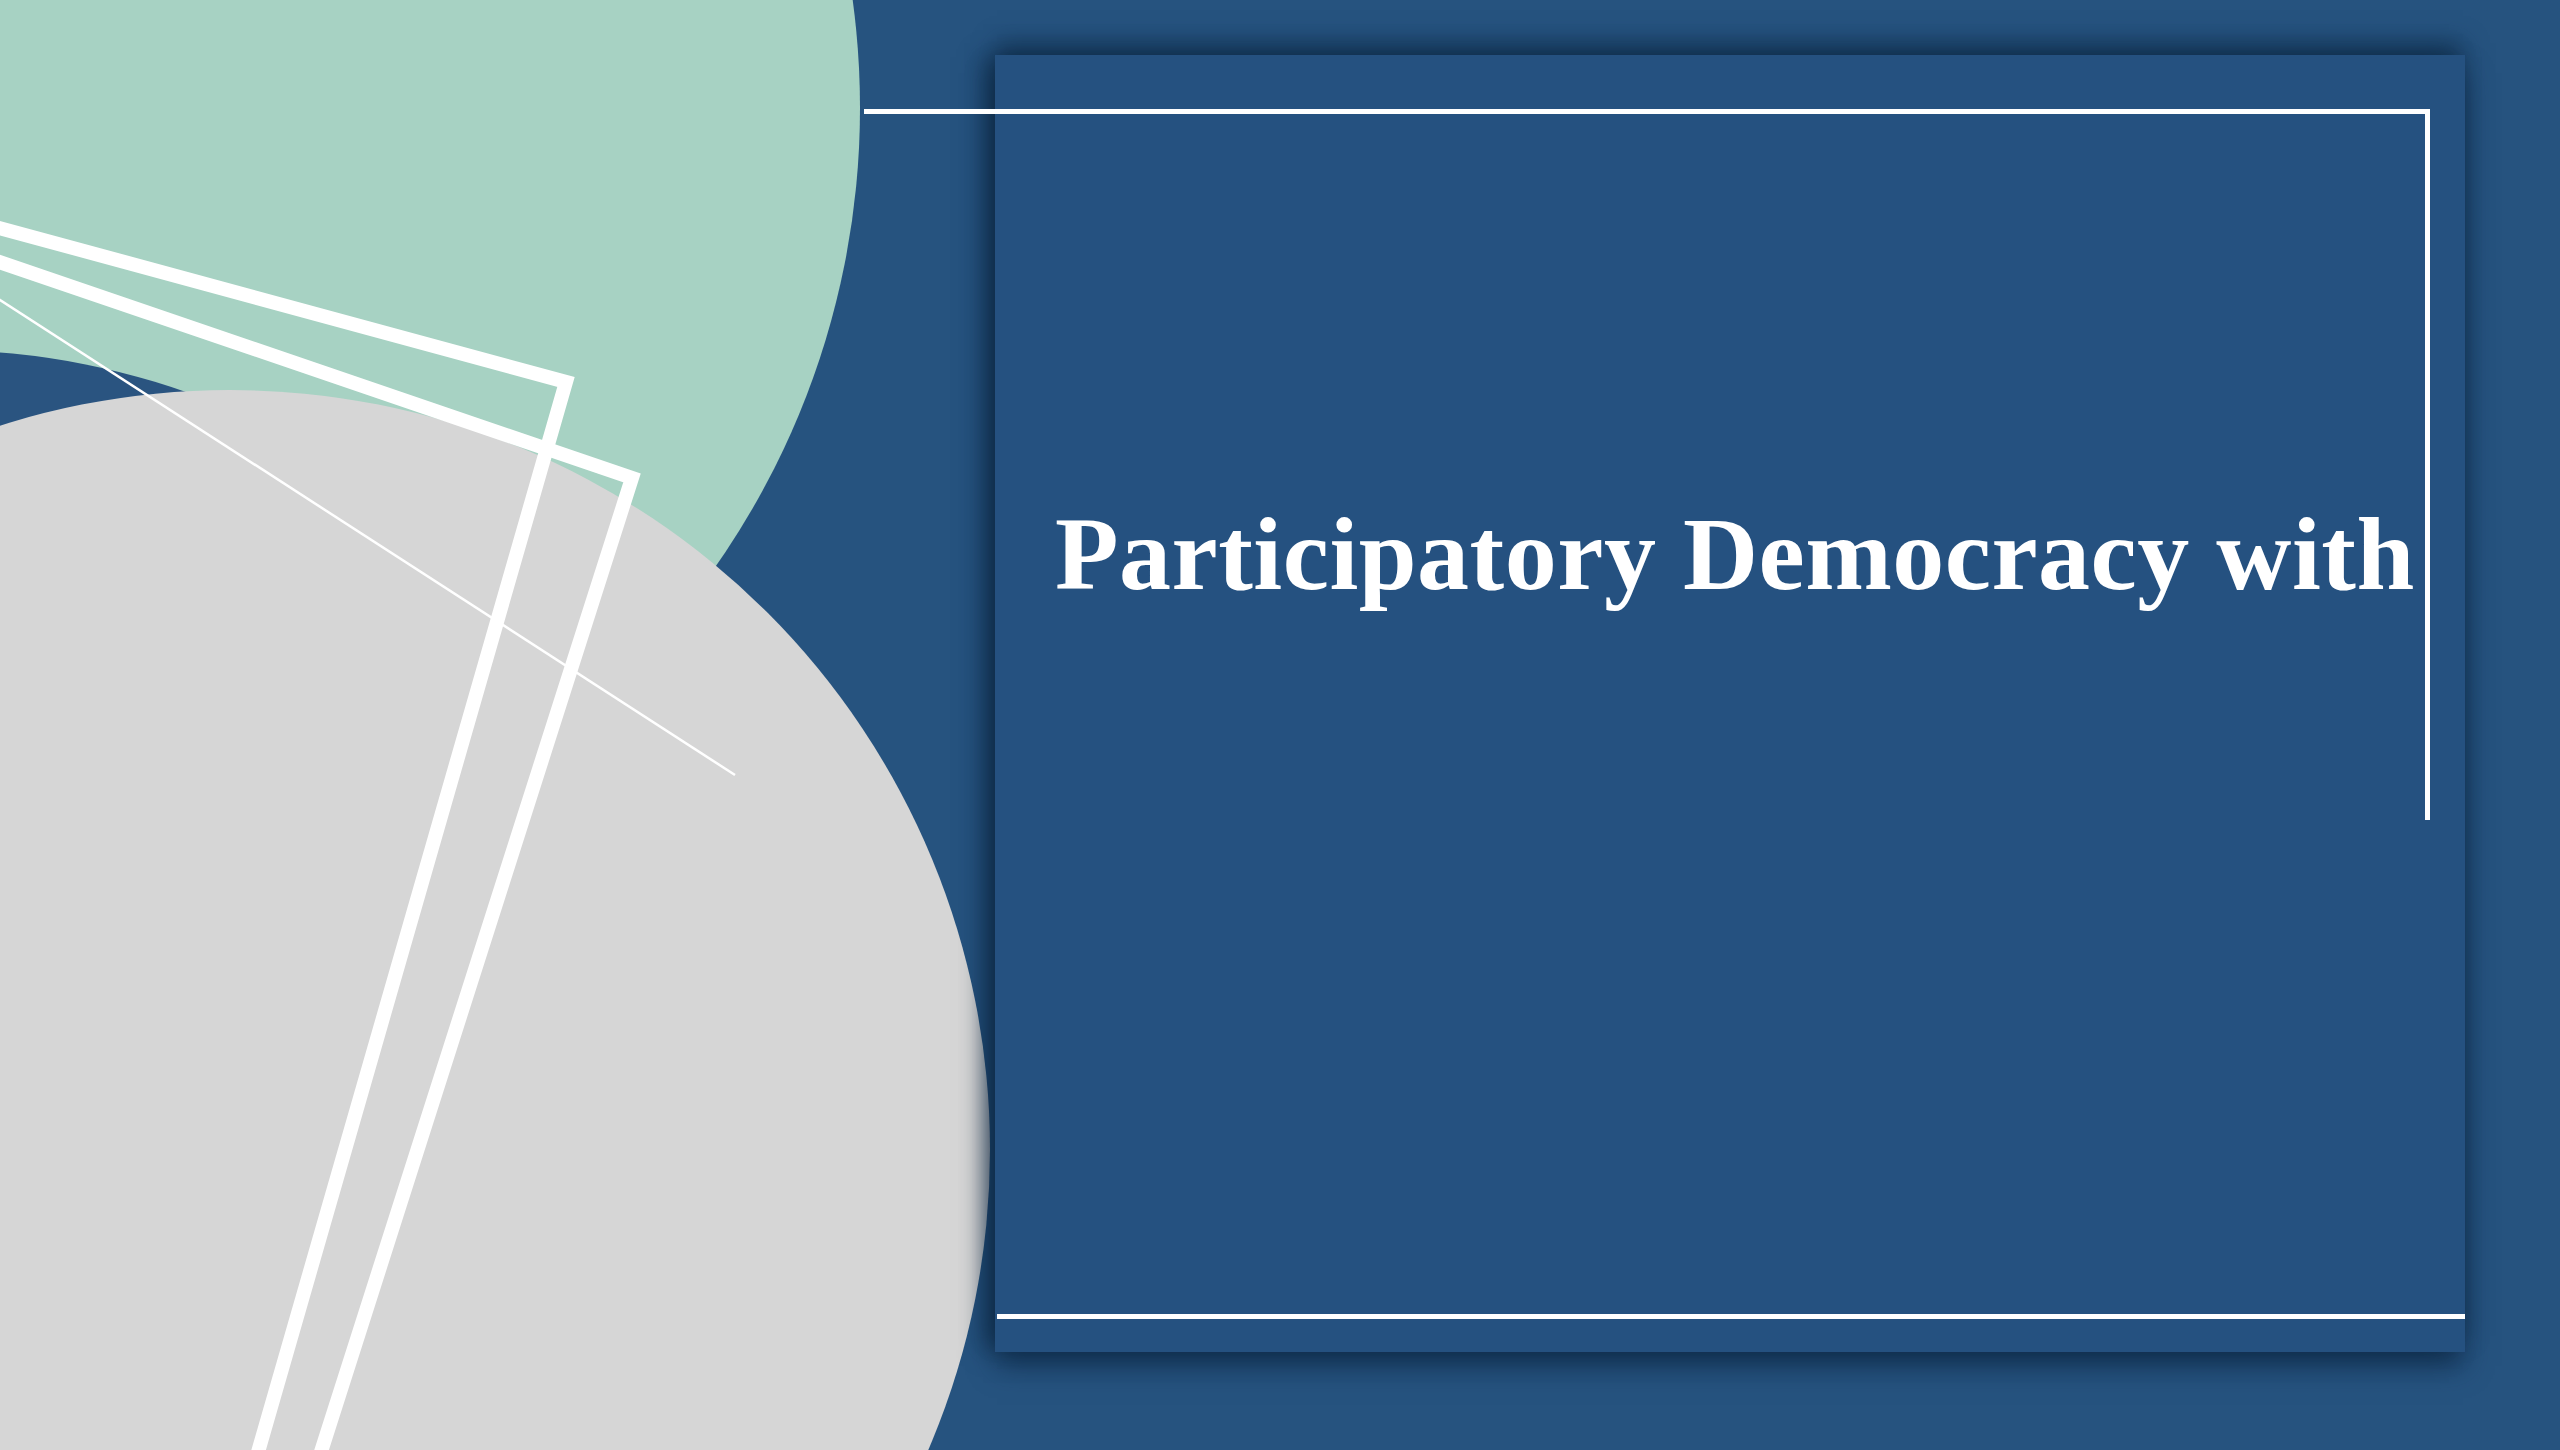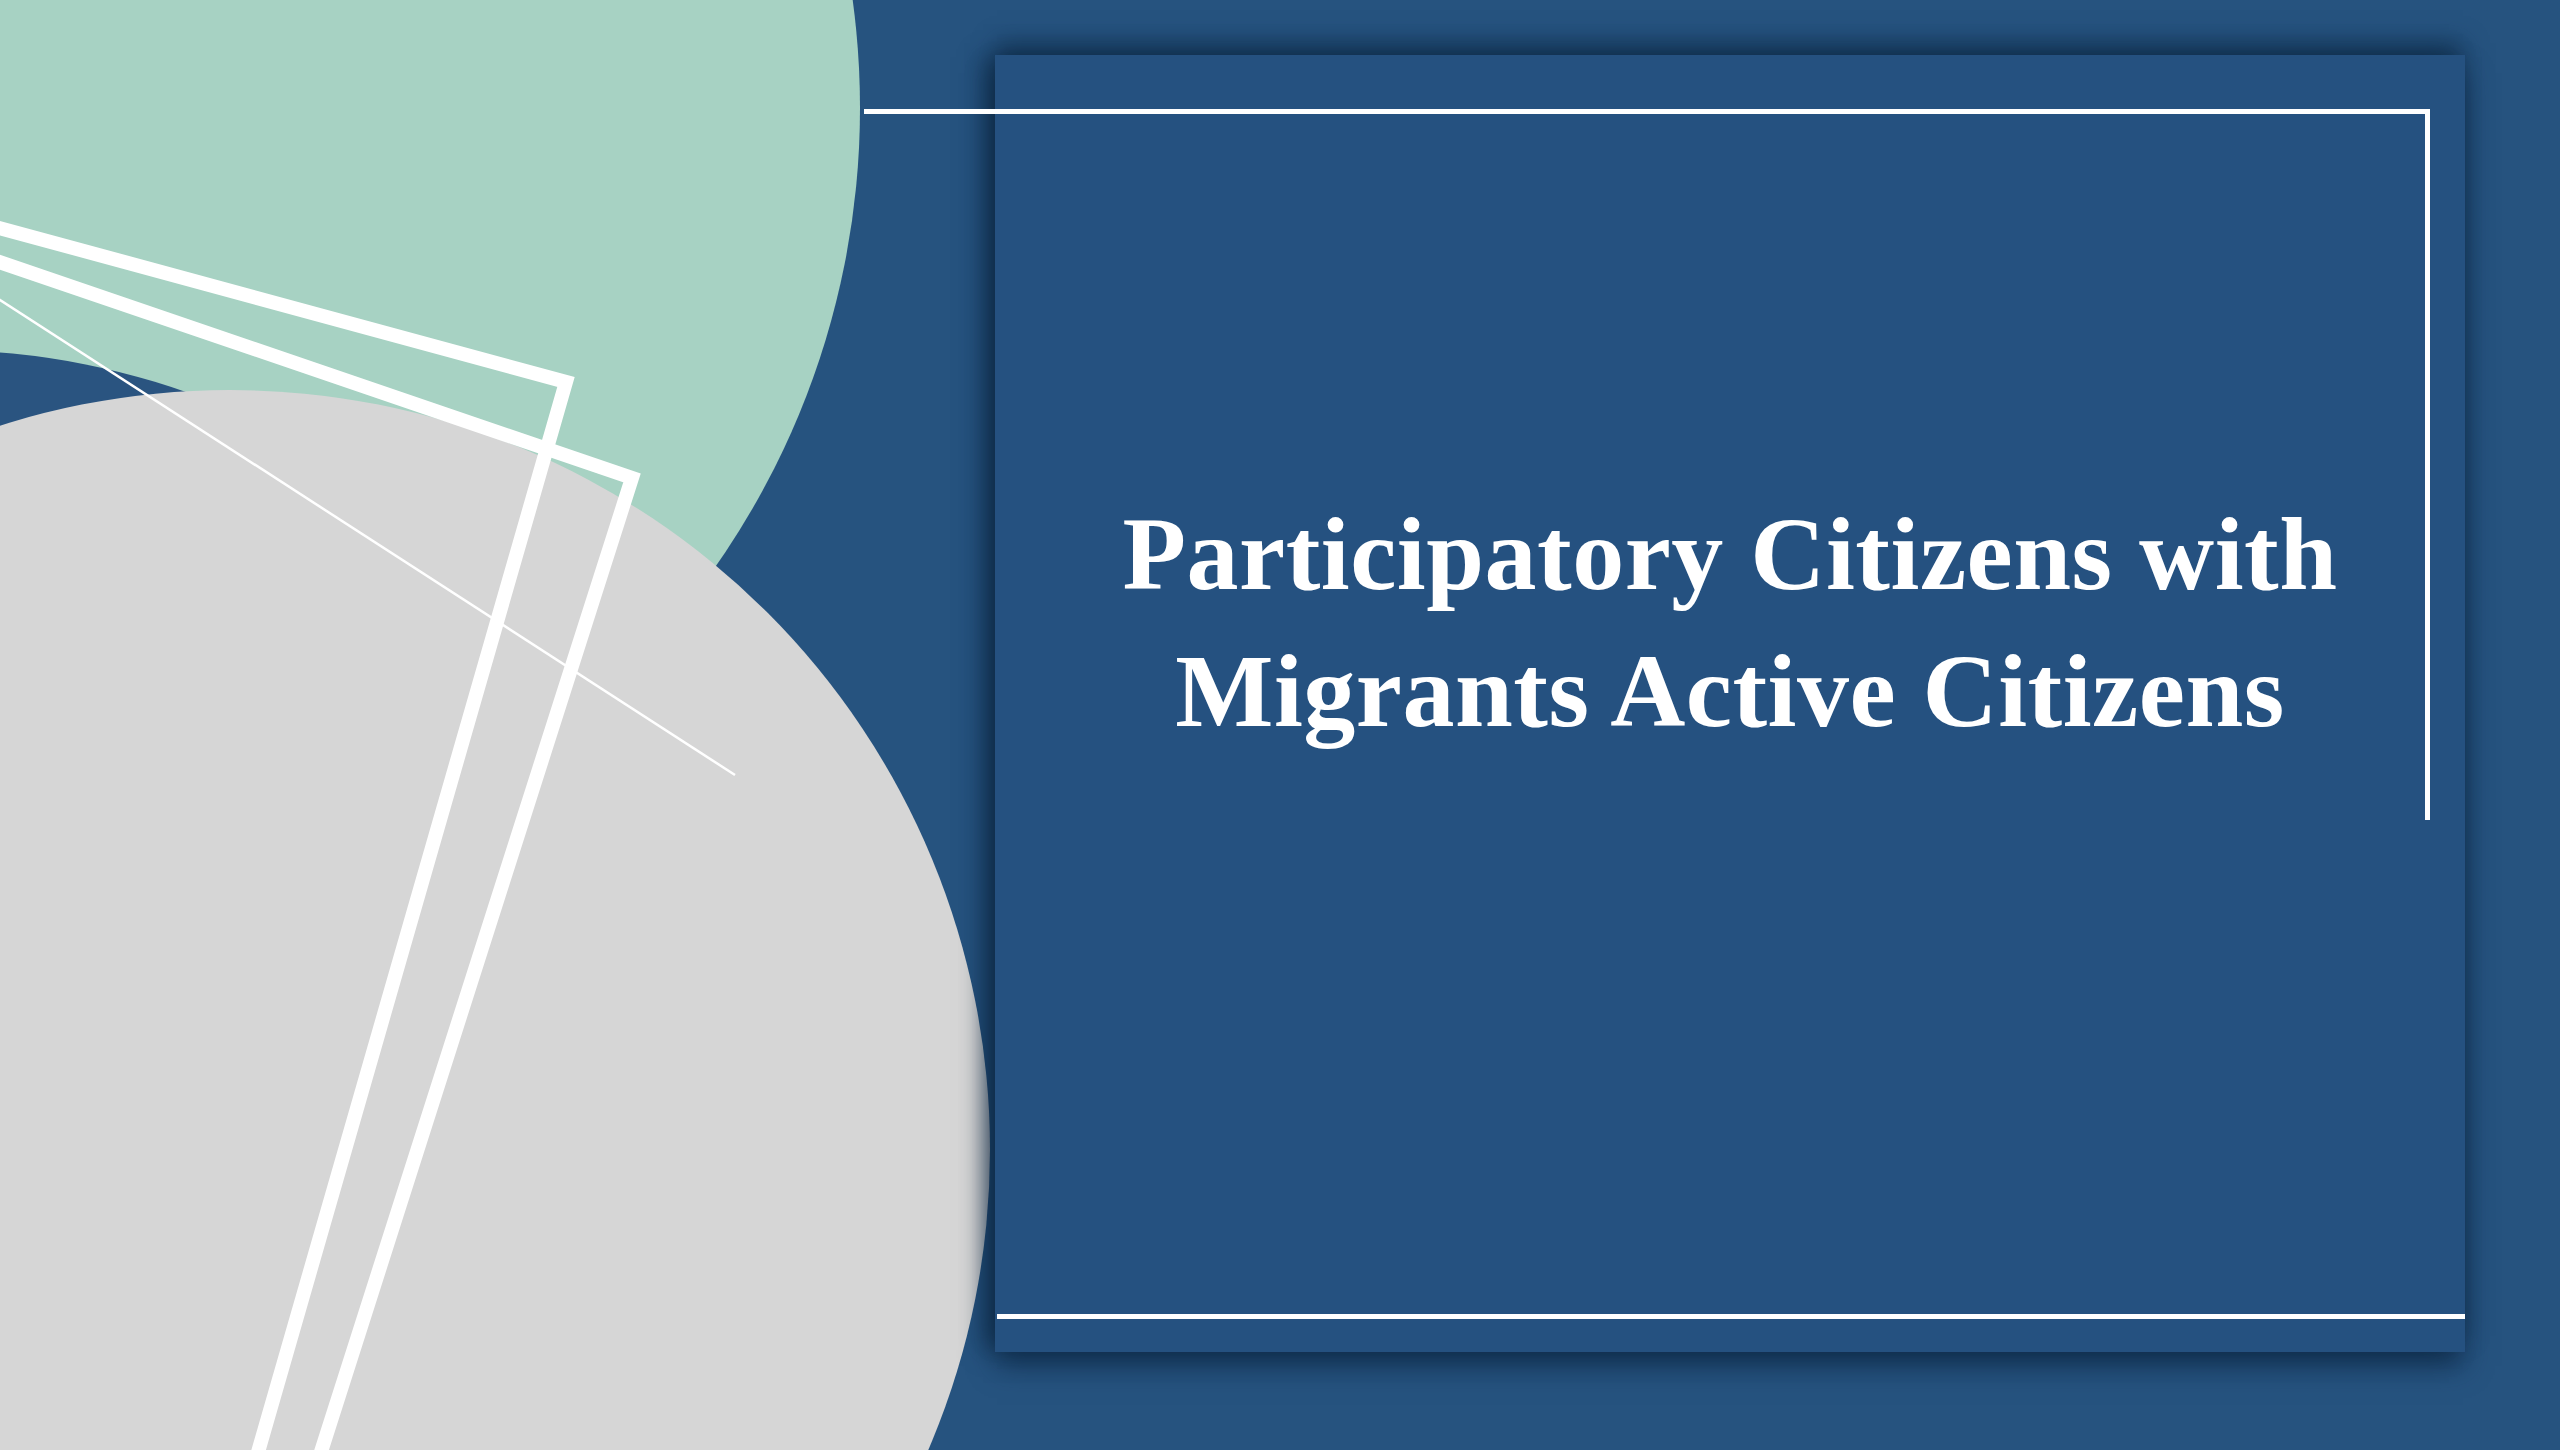--- a/index.html
+++ b/index.html
@@ -97,19 +97,18 @@
     <path d="M -30,252 L 632,478 L 312,1480" fill="none" stroke="#ffffff" stroke-width="14" stroke-linejoin="miter"></path>
   </svg>
 
   <div id="title-panel">
 
     <div class="frame-line" id="frame-line-top"></div>
     <div class="frame-line" id="frame-line-right"></div>
     <div class="frame-line" id="frame-line-bottom"></div>
 
     <div id="title-block">
-      <span class="title-line">Participatory Citizens with</span>
-      <span class="title-line">Migrants Active Citizens</span>
+      <span class="title-line">Participatory Democracy with</span>
     </div>
 
   </div>
 
 </div>
 
 </body></html>

